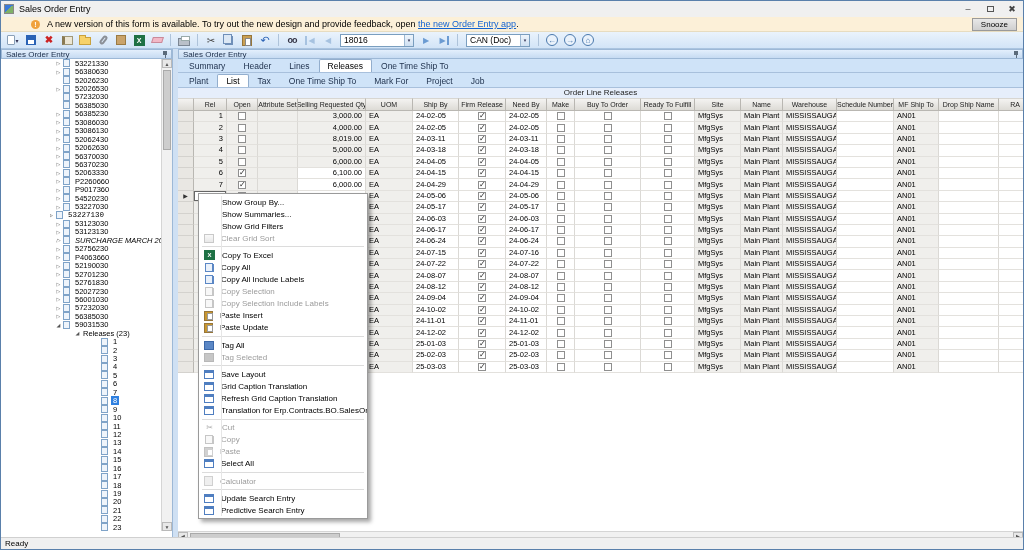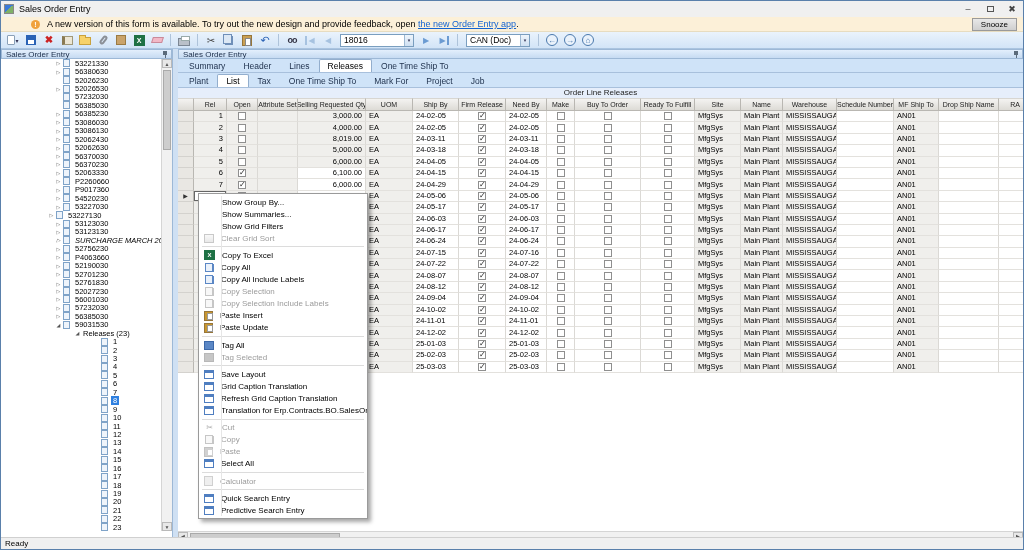--- a/index.html
+++ b/index.html
@@ -321,21 +321,21 @@
           <div class="tnode" style="padding-left: 14px;">
             <span class="tarrow">▷</span>
             <span class="ticon"></span>
             <span class="tlabel">54520230</span>
           </div>
           <div class="tnode" style="padding-left: 14px;">
             <span class="tarrow">▷</span>
             <span class="ticon"></span>
             <span class="tlabel">53227030</span>
           </div>
-          <div class="tnode" style="padding-left: 7px;">
+          <div class="tnode" style="padding-left: 7px; font-family: Liberation Mono, monospace;">
             <span class="tarrow">▷</span>
             <span class="ticon"></span>
             <span class="tlabel">53227130</span>
           </div>
           <div class="tnode" style="padding-left: 14px;">
             <span class="tarrow">▷</span>
             <span class="ticon"></span>
             <span class="tlabel">53123030</span>
           </div>
           <div class="tnode" style="padding-left: 14px;">
@@ -1386,21 +1386,21 @@
         <span>Select All</span>
       </div>
       <div class="cm-sep"></div>
       <div class="cm-item disabled">
         <span class="ic ic-calc"></span>
         <span>Calculator</span>
       </div>
       <div class="cm-sep"></div>
       <div class="cm-item">
         <span class="ic ic-panel"></span>
-        <span>Quick Search Entry</span>
+        <span>Update Search Entry</span>
       </div>
       <div class="cm-item">
         <span class="ic ic-panel"></span>
         <span>Predictive Search Entry</span>
       </div>
     </div>
 
   <div id="statusbar">Ready</div>
 
 </div>

